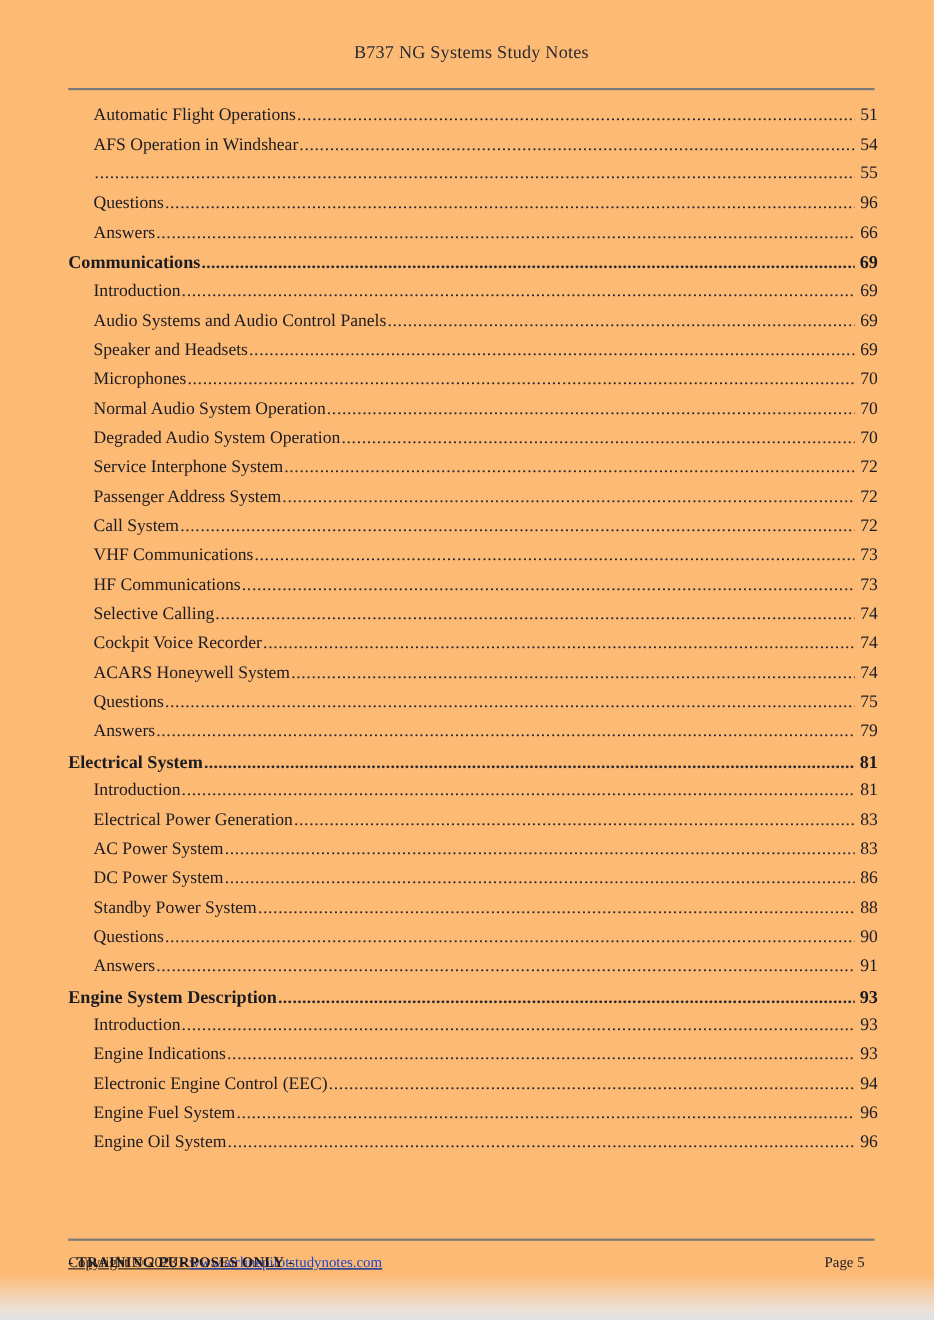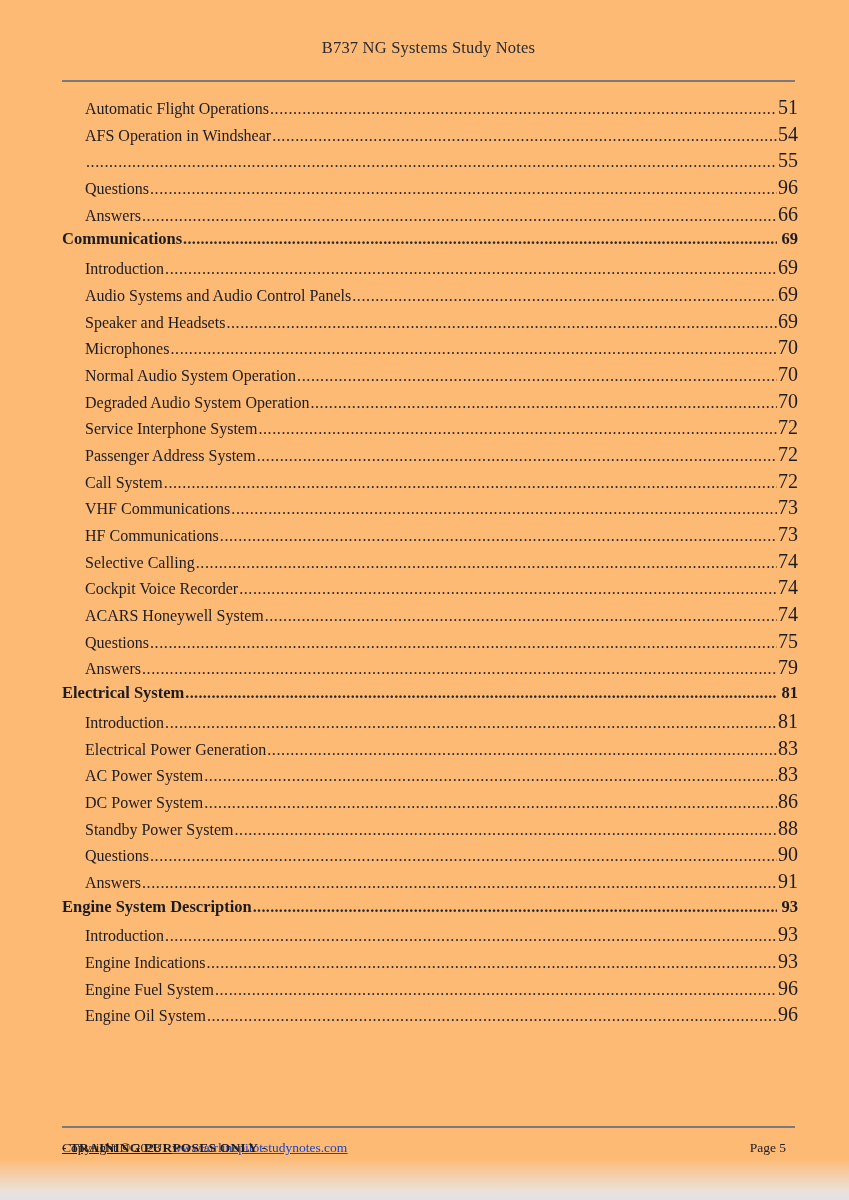--- a/index.html
+++ b/index.html
@@ -77,21 +77,21 @@
     font-size: 16px;
     color: #26262e;
     letter-spacing: 0.6px;
     line-height: 1;
   }
   .toc-row .leader::before {
     content: "....................................................................................................................................................................................................................................";
   }
   .toc-row .pageno {
     flex: 0 0 auto;
-    font-size: 20px;
+    font-size: 16px;
     text-align: right;
     min-width: 20px;
   }
 
   .toc-row.level-section .title,
   .toc-row.level-section .pageno {
     font-weight: bold;
     font-size: 16.5px;
   }
   .toc-row.level-section .leader {
@@ -314,20 +314,25 @@
       </div>
       <div class="toc-row level-entry">
         <span class="title">Introduction</span>
         <span class="leader"></span>
         <span class="pageno">93</span>
       </div>
       <div class="toc-row level-entry">
         <span class="title">Engine Indications</span>
         <span class="leader"></span>
         <span class="pageno">93</span>
+      </div>
+      <div class="toc-row level-entry">
+        <span class="title">Electronic Engine Control (EEC)</span>
+        <span class="leader"></span>
+        <span class="pageno">94</span>
       </div>
       <div class="toc-row level-entry">
         <span class="title">Engine Fuel System</span>
         <span class="leader"></span>
         <span class="pageno">96</span>
       </div>
       <div class="toc-row level-entry">
         <span class="title">Engine Oil System</span>
         <span class="leader"></span>
         <span class="pageno">96</span>

